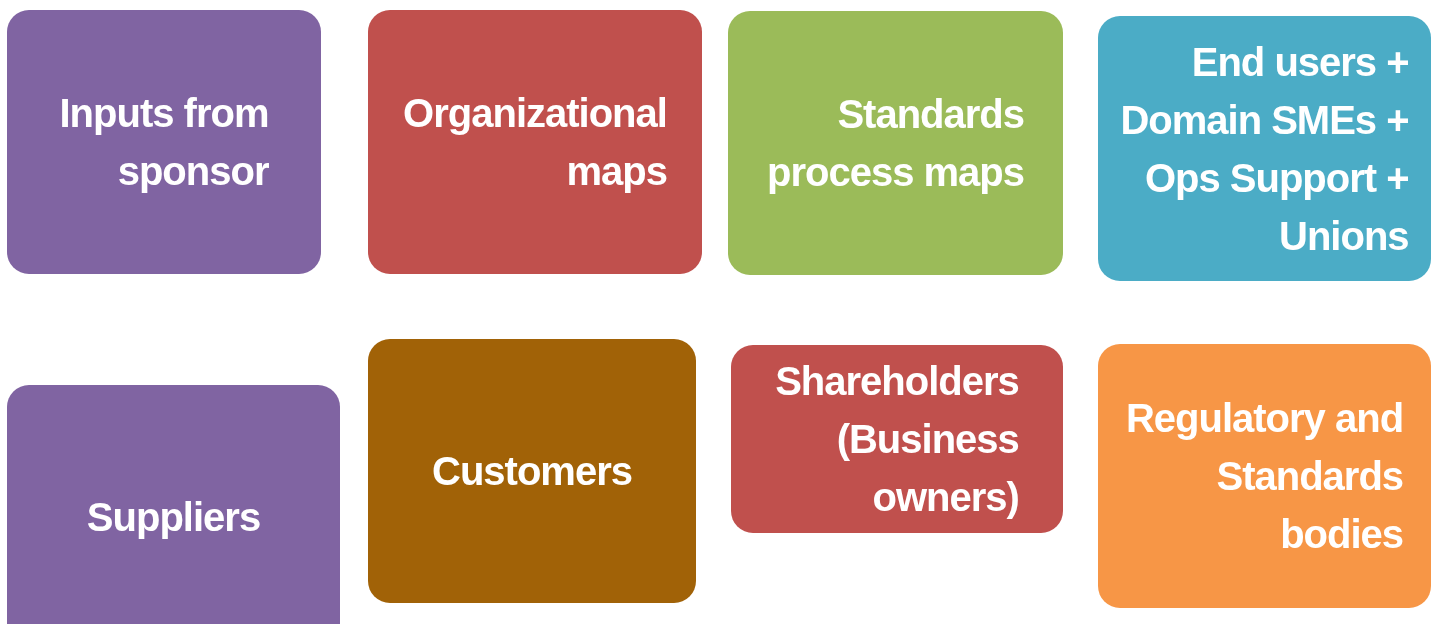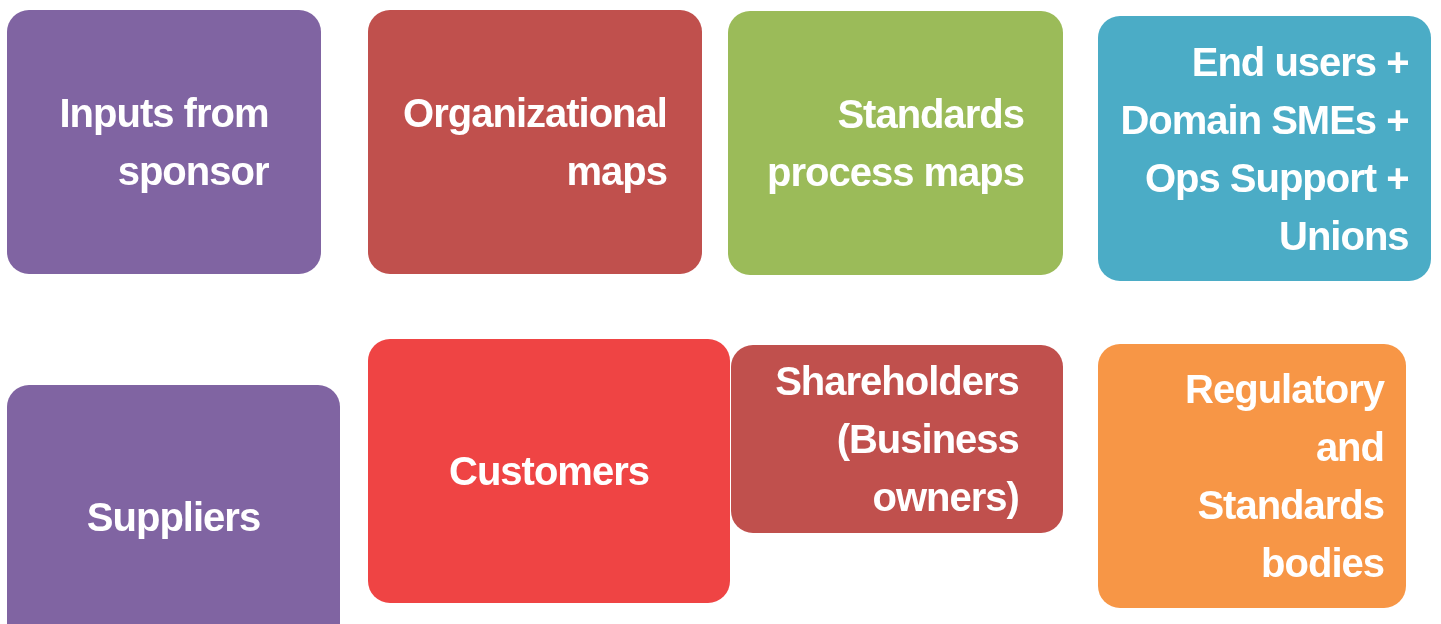--- a/index.html
+++ b/index.html
@@ -33,27 +33,27 @@
   <span>End users +
 Domain SMEs +
 Ops Support +
 Unions</span>
 </div>
 
 <div class="box" style="left: 7px; top: 342px; width: 333px; height: 264px; background: rgb(128, 100, 162); margin-top: 43px;">
   <span>Suppliers</span>
 </div>
 
-<div class="box" style="left: 368px; top: 339px; width: 362px; height: 264px; background: #ef4444;">
+<div class="box" style="left: 368px; top: 339px; width: 328px; height: 264px; background: #a16207;">
   <span>Customers</span>
 </div>
 
 <div class="box" style="left: 731px; top: 345px; width: 332px; height: 188px; background: rgb(192, 80, 77);">
   <span>Shareholders
 (Business
 owners)</span>
 </div>
 
-<div class="box" style="left: 1098px; top: 344px; width: 308px; height: 264px; background: rgb(247, 150, 70);">
+<div class="box" style="left: 1098px; top: 344px; width: 333px; height: 264px; background: rgb(247, 150, 70);">
   <span>Regulatory and
 Standards
 bodies</span>
 </div>
 
 </body></html>

